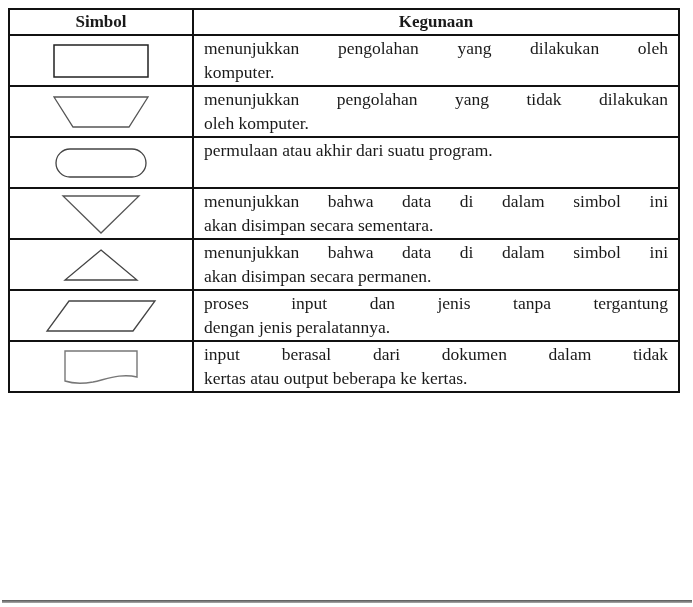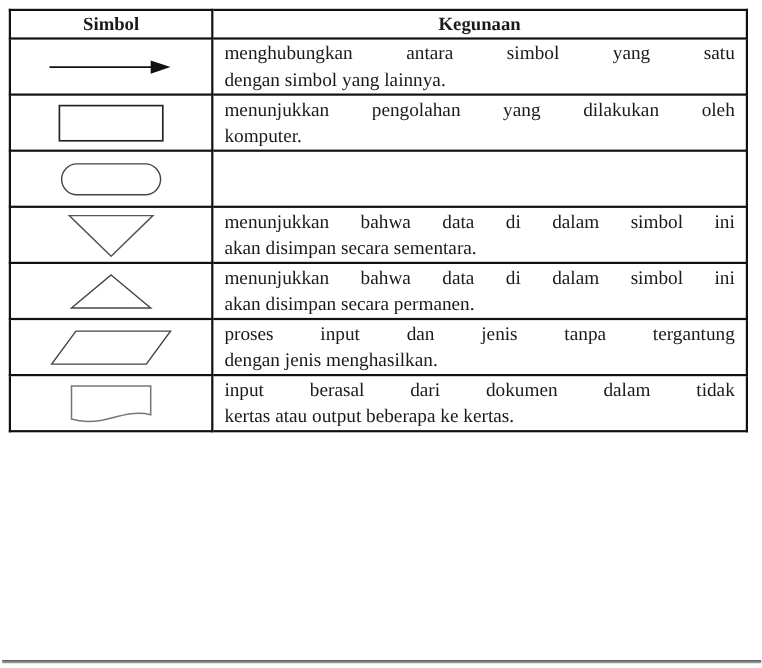--- a/index.html
+++ b/index.html
@@ -31,56 +31,56 @@
         <col class="c2">
       </colgroup>
   <thead>
     <tr>
       <th>Simbol</th>
       <th>Kegunaan</th>
     </tr>
   </thead>
   <tbody>
 
-    <tr class="row">
-      <td class="sym">
-        <svg width="120" height="20" viewBox="0 0 120 20">
-          <line x1="4" y1="10" x2="98" y2="10" stroke="#111" stroke-width="1.5"></line>
-          <polygon points="96,4 114,10 96,16" fill="#111"></polygon>
-        </svg>
-      </td>
-      <td class="desc">
-        <span class="line just">menghubungkan antara simbol yang satu</span>
-        <span class="line">dengan simbol yang lainnya.</span>
-      </td>
-    </tr>
 
 
 
     <tr class="row">
       <td class="sym">
         <svg width="100" height="38" viewBox="0 0 100 38">
           <rect x="3" y="3" width="94" height="32" fill="none" stroke="#222" stroke-width="1.5"></rect>
         </svg>
       </td>
       <td class="desc">
         <span class="line just">menunjukkan pengolahan yang dilakukan oleh</span>
         <span class="line">komputer.</span>
       </td>
     </tr>
 
+    <tr class="row">
+      <td class="sym">
+        <svg width="100" height="36" viewBox="0 0 100 36">
+          <polygon points="3,3 97,3 78,33 22,33" fill="none" stroke="#555" stroke-width="1.3"></polygon>
+        </svg>
+      </td>
+      <td class="desc">
+        <span class="line just">menunjukkan pengolahan yang tidak dilakukan</span>
+        <span class="line">oleh komputer.</span>
+      </td>
+    </tr>
 
 
     <tr class="row">
       <td class="sym">
         <svg width="96" height="34" viewBox="0 0 96 34">
           <rect x="3" y="3" width="90" height="28" rx="14" ry="14" fill="none" stroke="#444" stroke-width="1.3"></rect>
         </svg>
       </td>
       <td class="desc">
+        <span class="line">permulaan atau akhir dari suatu program.</span>
         <span class="line">&nbsp;</span>
       </td>
     </tr>
 
     <tr class="row">
       <td class="sym">
         <svg width="84" height="44" viewBox="0 0 84 44">
           <polygon points="4,4 80,4 42,41" fill="none" stroke="#555" stroke-width="1.3"></polygon>
         </svg>
       </td>
@@ -103,21 +103,21 @@
     </tr>
 
     <tr class="row">
       <td class="sym">
         <svg width="116" height="38" viewBox="0 0 116 38">
           <polygon points="26,4 112,4 90,34 4,34" fill="none" stroke="#444" stroke-width="1.3"></polygon>
         </svg>
       </td>
       <td class="desc">
         <span class="line just">proses input dan jenis tanpa tergantung</span>
-        <span class="line">dengan jenis menghasilkan.</span>
+        <span class="line">dengan jenis peralatannya.</span>
       </td>
     </tr>
 
     <tr class="row">
       <td class="sym">
         <svg width="80" height="40" viewBox="0 0 80 40">
           <path d="M4,4 L76,4 L76,30 C60,26 46,32 32,35 C20,37 10,36 4,34 Z" fill="none" stroke="#777" stroke-width="1.4"></path>
         </svg>
       </td>
       <td class="desc">

